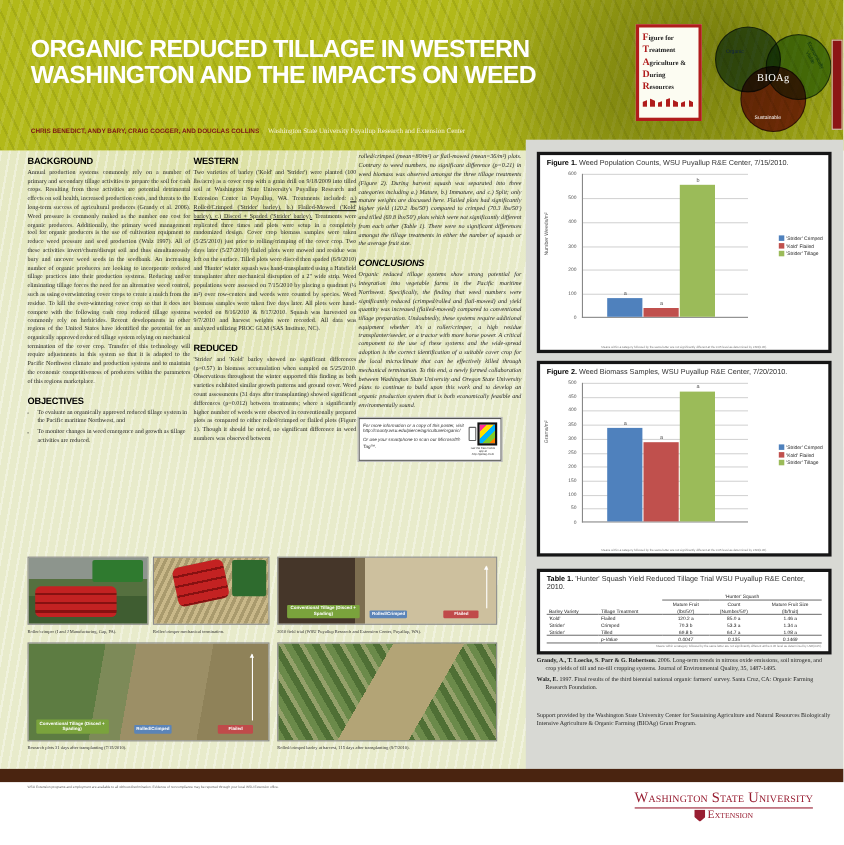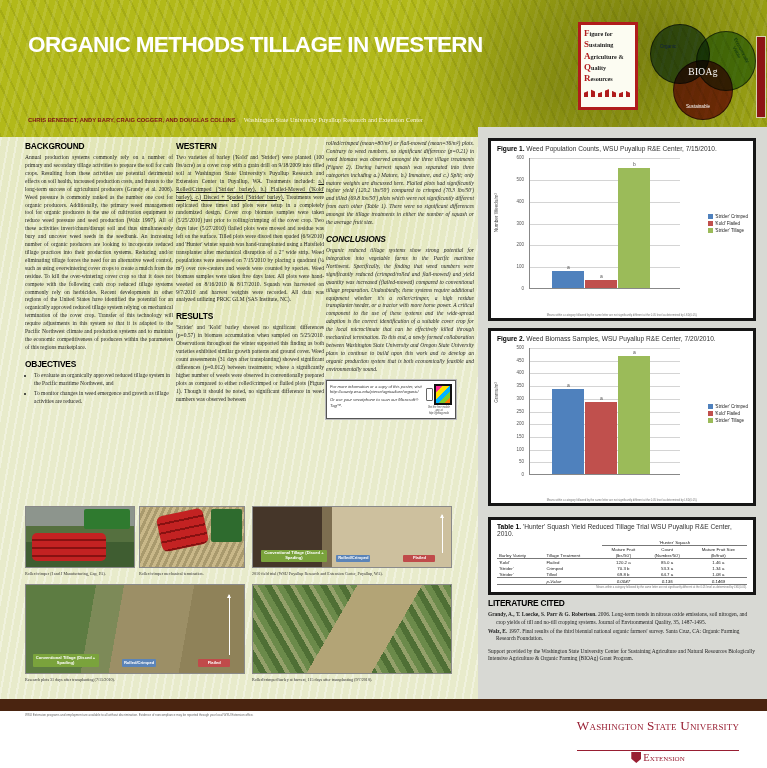--- a/index.html
+++ b/index.html
@@ -134,52 +134,53 @@
   .chip.green{background:#7aa33c;} .chip.blue{background:#5b84b8;} .chip.red{background:#c04a4a;}
   .arrow-v{position:absolute;width:1.5px;background:#fff;}
   .arrow-v::before{content:"";position:absolute;top:-3px;left:-2px;border:2.5px solid transparent;border-bottom:4px solid #fff;}
   .caption{position:absolute;font-size:4.1px;color:#333;}
   
   .footer-bar{position:absolute;left:0;top:699px;width:767px;height:12px;background:#4a2410;}
   .disclaimer{position:absolute;left:25px;top:713px;width:420px;font-size:3px;color:#666;
               font-family:"Liberation Sans",sans-serif;}
   .wsu{position:absolute;left:558px;top:716px;width:200px;text-align:center;color:#981e32;}
   .wsu-name{font-variant:small-caps;font-size:13.2px;letter-spacing:.2px;white-space:nowrap;
-            border-bottom:1.2px solid #981e32;padding-bottom:16px;display:inline-block;}
+            border-bottom:1.2px solid #981e32;padding-bottom:1px;display:inline-block;}
   .wsu-ext{display:flex;align-items:center;justify-content:center;gap:2px;margin-top:1px;
            font-variant:small-caps;font-size:10.5px;}
   .shield{width:10px;height:11px;background:#981e32;
           clip-path:polygon(0 0,100% 0,100% 62%,50% 100%,0 62%);}
 </style>
 </head>
 <body>
 
 <div class="poster">
 
   <div class="header">
     <div class="tex"></div>
     <div class="title">
-      <div>ORGANIC METHODS TILLAGE IN WESTERN</div>
+      <div>ORGANIC REDUCED TILLAGE IN WESTERN</div>
+      <div>WASHINGTON AND THE IMPACTS ON WEED</div>
     </div>
     <div class="authors">
       <div class="author-row">
         <span class="author-names">CHRIS BENEDICT, ANDY BARY, CRAIG COGGER, AND DOUGLAS COLLINS</span>
         <span class="author-affil">Washington State University Puyallup Research and Extension Center</span>
       </div>
       <div class="author-row">
         
         <span class="author-affil">Washington State University Snohomish County Extension</span>
       </div>
 
     </div>
     <div class="csanr">
       <div class="csanr-line">Figure for</div>
-      <div class="csanr-line">Sustaining</div>
+      <div class="csanr-line">Treatment</div>
       <div class="csanr-line">Agriculture &amp;</div>
-      <div class="csanr-line">Quality</div>
+      <div class="csanr-line">During</div>
       <div class="csanr-line">Resources</div>
       <div class="csanr-doodle"></div>
     </div>
     <div class="bioag">
       <div class="vc blue"></div>
       <div class="vc green"></div>
       <div class="vc red"></div>
       <div class="vlabel l1">Organic</div>
       <div class="vlabel l2">Economically Viable</div>
       <div class="vlabel l3">Sustainable</div>
@@ -199,21 +200,21 @@
     <h2 class="sec mt">OBJECTIVES</h2>
     <ul class="obj-list">
       <li>To evaluate an organically approved reduced tillage system in the Pacific maritime Northwest, and</li>
       <li>To monitor changes in weed emergence and growth as tillage activities are reduced.</li>
     </ul>
   </div>
 
   <div class="col c2">
     <h2 class="sec">WESTERN</h2>
     <p><span>Two varieties of barley ('Kold' and 'Strider') were planted (100 lbs/acre) as a cover crop with a grain drill on 9/18/2009 into tilled soil at Washington State University's Puyallup Research and Extension Center in Puyallup, WA. Treatments included: </span><span class="u">a.) Rolled/Crimped ('Strider' barley), b.) Flailed-Mowed ('Kold' barley), c.) Disced + Spaded ('Strider' barley).</span><span> Treatments were replicated three times and plots were setup in a completely randomized design. Cover crop biomass samples were taken (5/25/2010) just prior to rolling/crimping of the cover crop. Two days later (5/27/2010) flailed plots were mowed and residue was left on the surface. Tilled plots were disced then spaded (6/9/2010) and 'Hunter' winter squash was hand-transplanted using a Hatsfield transplanter after mechanical disruption of a 2" wide strip. Weed populations were assessed on 7/15/2010 by placing a quadrant (¼ m²) over row-centers and weeds were counted by species. Weed biomass samples were taken five days later. All plots were hand-weeded on 8/16/2010 &amp; 8/17/2010. Squash was harvested on 9/7/2010 and harvest weights were recorded. All data was analyzed utilizing PROC GLM (SAS Institute, NC).</span></p>
-    <h2 class="sec mt">RESULTS</h2>
+    <h2 class="sec mt">REDUCED</h2>
     <p>'Strider' and 'Kold' barley showed no significant differences (p=0.57) in biomass accumulation when sampled on 5/25/2010. Observations throughout the winter supported this finding as both varieties exhibited similar growth patterns and ground cover. Weed count assessments (31 days after transplanting) showed significant differences (p=0.012) between treatments; where a significantly higher number of weeds were observed in conventionally prepared plots as compared to either rolled/crimped or flailed plots (Figure 1). Though it should be noted, no significant difference in weed numbers was observed between</p>
   </div>
 
   <div class="col c3">
     <p>rolled/crimped (mean=80/m²) or flail-mowed (mean=36/m²) plots. Contrary to weed numbers, no significant difference (p=0.21) in weed biomass was observed amongst the three tillage treatments (Figure 2). During harvest squash was separated into three categories including a.) Mature, b.) Immature, and c.) Split; only mature weights are discussed here. Flailed plots had significantly higher yield (120.2 lbs/50') compared to crimped (70.3 lbs/50') and tilled (69.8 lbs/50') plots which were not significantly different from each other (Table 1). There were no significant differences amongst the tillage treatments in either the number of squash or the average fruit size.</p>
     <h2 class="sec mt">CONCLUSIONS</h2>
     <p>Organic reduced tillage systems show strong potential for integration into vegetable farms in the Pacific maritime Northwest. Specifically, the finding that weed numbers were significantly reduced (crimped/rolled and flail-mowed) and yield quantity was increased (flailed-mowed) compared to conventional tillage preparation. Undoubtedly, these systems require additional equipment whether it's a roller/crimper, a high residue transplanter/seeder, or a tractor with more horse power. A critical component to the use of these systems and the wide-spread adoption is the correct identification of a suitable cover crop for the local microclimate that can be effectively killed through mechanical termination. To this end, a newly formed collaboration between Washington State University and Oregon State University plans to continue to build upon this work and to develop an organic production system that is both economically feasible and environmentally sound.</p>
     <div class="info-box">
       <div class="info-text">
         <p>For more information or a copy of this poster, visit http://county.wsu.edu/pierce/agriculture/organic/</p>
@@ -377,21 +378,20 @@
         <td>0.0047</td>
         <td>0.135</td>
         <td>0.1469</td>
       </tr>
     </tbody>
       </table>
     <div class="tbl-footnote">Means within a category followed by the same letter are not significantly different at the 0.05 level as determined by LSD(0.05).</div>
   </div>
 
   <div class="lit">
-    <h2 class="sec">LITERATURE CITED</h2>
     <p><b>Grandy, A., T. Loecke, S. Parr &amp; G. Robertson.</b><span> 2006. Long-term trends in nitrous oxide emissions, soil nitrogen, and crop yields of till and no-till cropping systems. Journal of Environmental Quality, 35, 1487-1495.</span></p>
     <p><b>Walz, E.</b><span> 1997. Final results of the third biennial national organic farmers' survey. Santa Cruz, CA: Organic Farming Research Foundation.</span></p>
   </div>
 
   <div class="ack">
     <p style="margin:0">Support provided by the Washington State University Center for Sustaining Agriculture and Natural Resources Biologically Intensive Agriculture &amp; Organic Farming (BIOAg) Grant Program.</p>
   </div>
 
   <div class="photo" id="photo1">
     <div class="tractor"></div>

